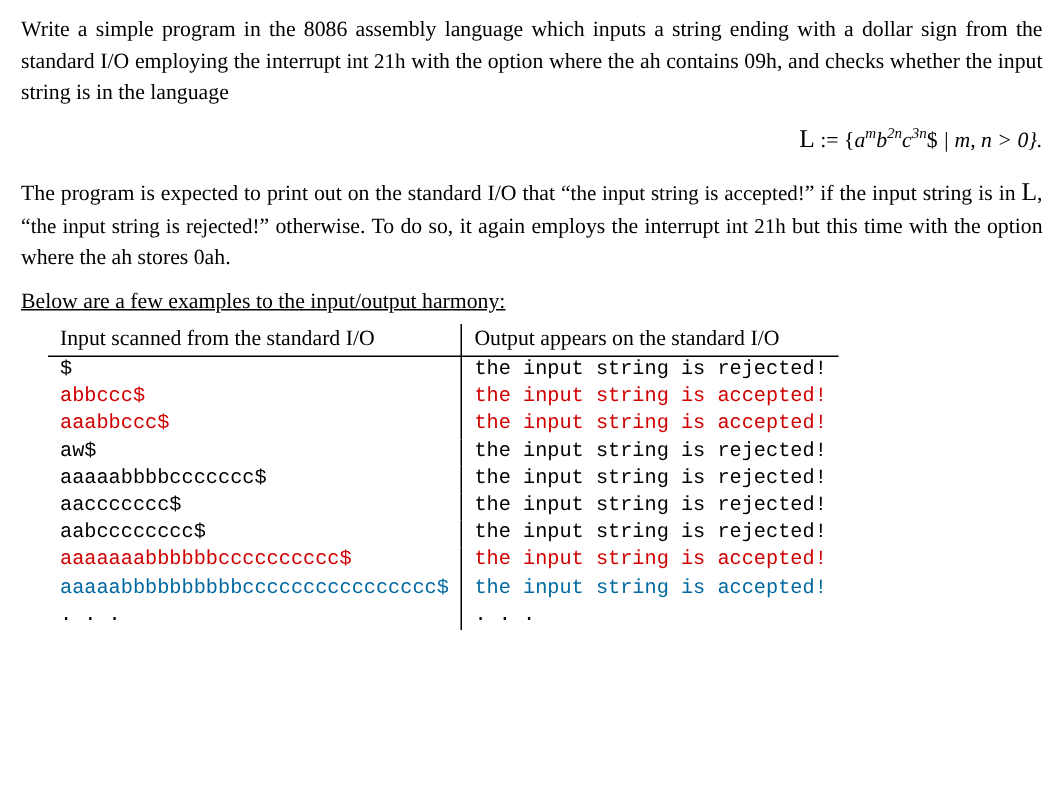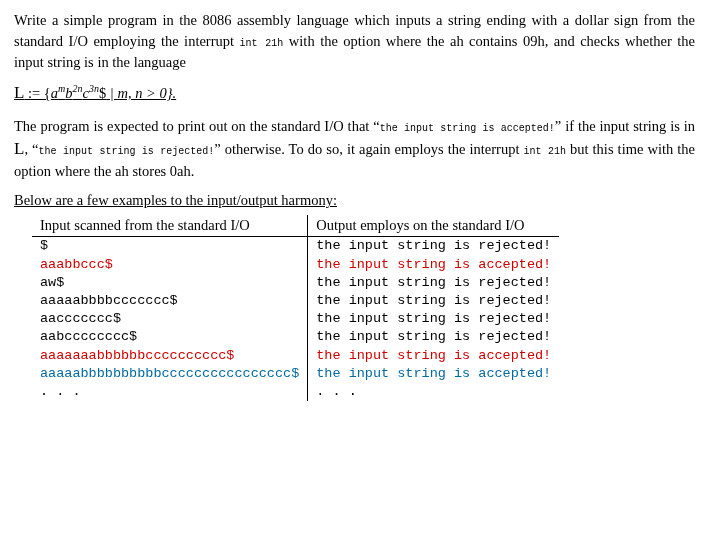--- a/index.html
+++ b/index.html
@@ -7,33 +7,32 @@
     padding: 10px 14px;
     font-family: Georgia, 'Times New Roman', serif;
     font-size: 14.5px;
     line-height: 1.45;
     color: #000;
     background: #fff;
     width: 709px;
     box-sizing: border-box;
   }
   .tt {
-    font-family: Liberation Mono, monospace;
-    font-size: 10px;
+    font-family: Liberation Serif, serif;
+    font-size: 14px;
   }
   .calig {
     font-family: "Brush Script MT", cursive;
     font-size: 17px;
   }
   .math-block {
-    text-align: left;
+    text-align: right;
     margin: 8px 0 10px 0;
     font-family: Georgia, serif;
     font-style: italic;
-    text-decoration: underline;
   }
   .math-block .roman { font-style: normal; }
   .math-block sup { font-size: 10px; font-style: italic; }
   .para { text-align: justify; margin: 0 0 8px 0; }
   .para-first-indent { text-align: justify; margin: 0 0 8px 0; }
   table.io {
     border-collapse: collapse;
     margin-left: 18px;
     margin-top: 2px;
   }
@@ -74,27 +73,31 @@
 <p class="para-first-indent">
   <span>The program is expected to print out on the standard I/O that “</span><span class="tt">the input string is accepted!</span><span>” if the input string is in </span><span class="calig">L</span><span>, “</span><span class="tt">the input string is rejected!</span><span>” otherwise. To do so, it again employs the interrupt </span><span class="tt">int 21h</span><span> but this time with the option where the ah stores 0ah.</span>
 </p>
 
 <p class="para" style="margin-bottom:4px;text-decoration:underline;">Below are a few examples to the input/output harmony:</p>
 
 <table class="io">
   <thead>
     <tr>
       <th class="left">Input scanned from the standard I/O</th>
-      <th>Output employs on the standard I/O</th>
+      <th>Output appears on the standard I/O</th>
     </tr>
   </thead>
   <tbody id="io-tbody">
   <tr>
         <td class="left">$</td>
         <td>the input string is rejected!</td>
+      </tr>
+      <tr>
+        <td class="left red">abbccc$</td>
+        <td class="red">the input string is accepted!</td>
       </tr>
       <tr>
         <td class="left red">aaabbccc$</td>
         <td class="red">the input string is accepted!</td>
       </tr>
       <tr>
         <td class="left">aw$</td>
         <td>the input string is rejected!</td>
       </tr>
       <tr>

